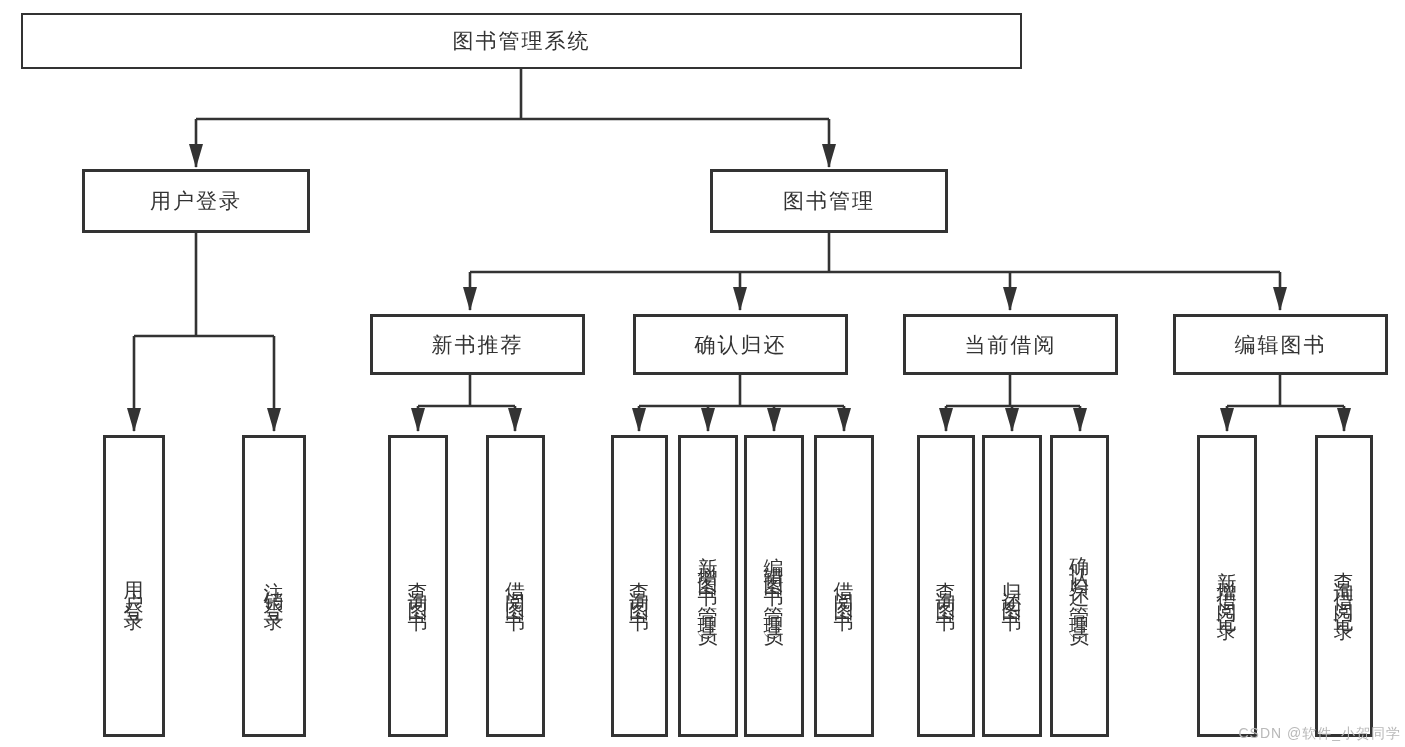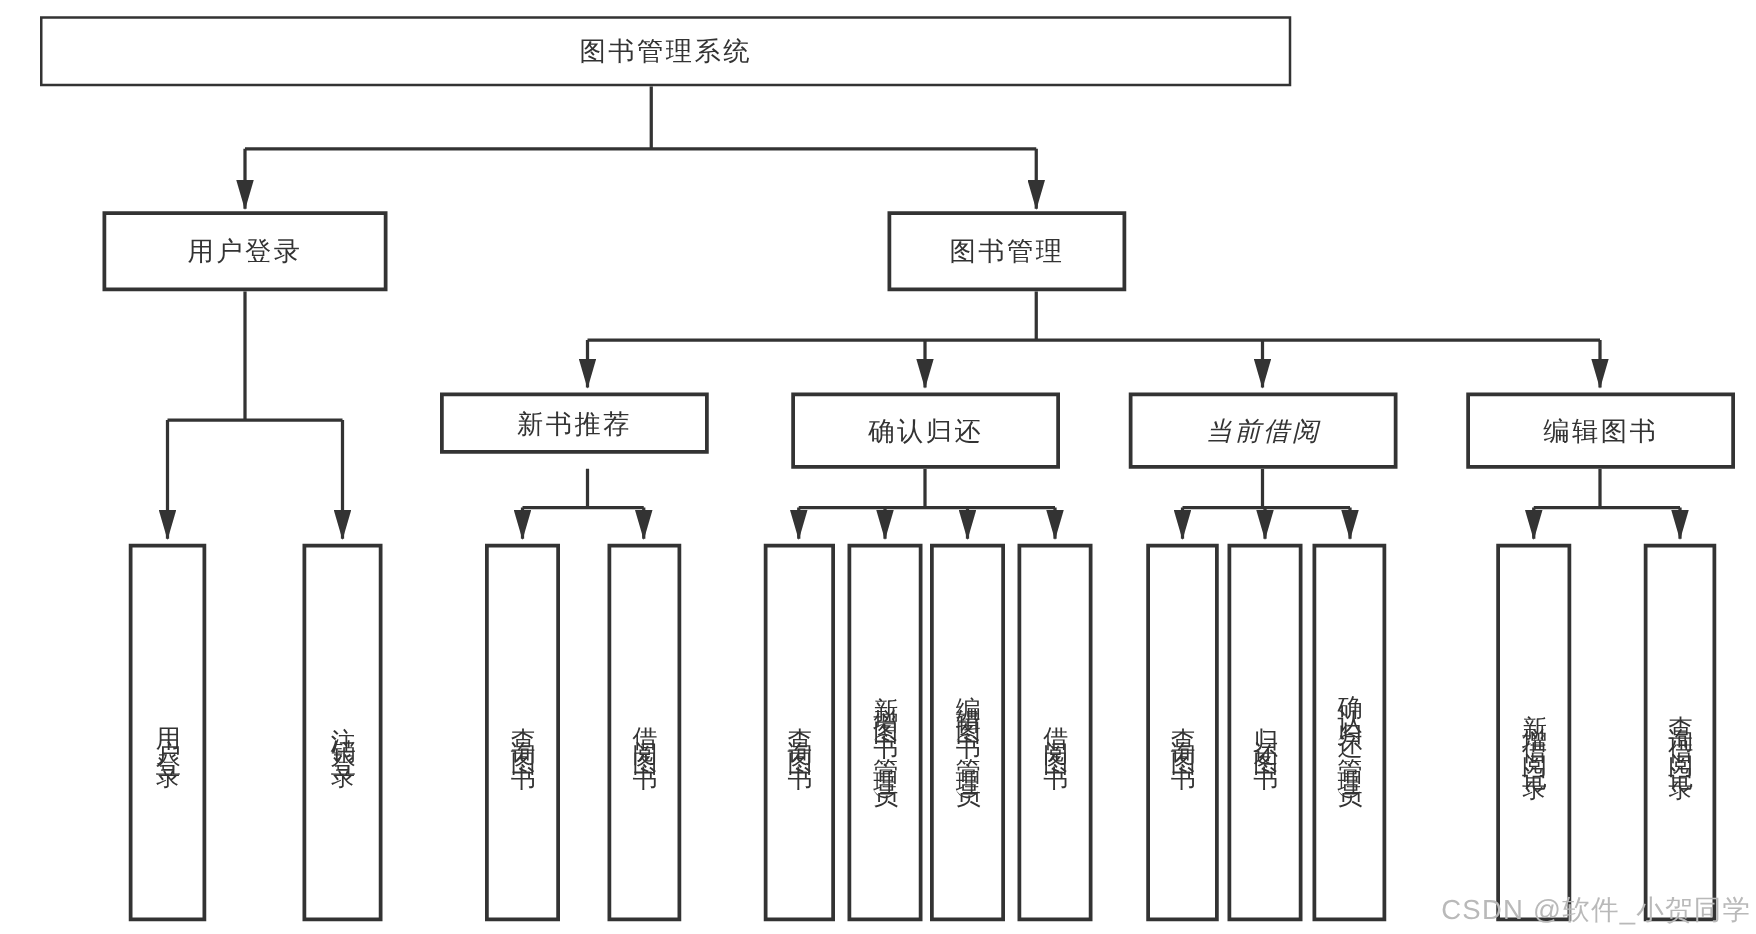--- a/index.html
+++ b/index.html
@@ -32,34 +32,33 @@
     justify-content: center;
     text-align: center;
   }
   .h-node {
     font-size: 21px;
     letter-spacing: 2px;
     white-space: nowrap;
   }
   .root-node {
     border-width: 2px;
-    margin-left: 11px;
   }
   .v-node span {
     writing-mode: vertical-rl;
     text-orientation: mixed;
     font-size: 20px;
     letter-spacing: 0.5em;
     line-height: 1;
   }
   .watermark {
     position: absolute;
     right: 4px;
     bottom: 4px;
-    font-size: 22px;
+    font-size: 14px;
     color: #b9b9b9;
     letter-spacing: 1px;
     z-index: 5;
     white-space: nowrap;
   }
 </style>
 </head>
 <body>
 
 <div class="canvas">
@@ -114,31 +113,31 @@
     </g>
   </svg>
 
   <div class="node h-node root-node" style="left:21px;top:13px;width:1001px;height:56px;">
     <span>图书管理系统</span>
   </div>
 
   <div class="node h-node" style="left:82px;top:169px;width:228px;height:64px;">
     <span>用户登录</span>
   </div>
-  <div class="node h-node" style="left:710px;top:169px;width:191px;height:64px;text-align:center;">
+  <div class="node h-node" style="left:710px;top:169px;width:238px;height:64px;text-align:center;">
     <span>图书管理</span>
   </div>
 
-  <div class="node h-node" style="left:352px;top:314px;width:215px;height:49px;">
+  <div class="node h-node" style="left:370px;top:314px;width:215px;height:61px;">
     <span>新书推荐</span>
   </div>
   <div class="node h-node" style="left:633px;top:314px;width:215px;height:61px;">
     <span>确认归还</span>
   </div>
-  <div class="node h-node" style="left:903px;top:314px;width:215px;height:61px;font-style:italic;">
+  <div class="node h-node" style="left:903px;top:314px;width:215px;height:61px;">
     <span>当前借阅</span>
   </div>
   <div class="node h-node" style="left:1173px;top:314px;width:215px;height:61px;">
     <span>编辑图书</span>
   </div>
 
   <div class="node v-node" style="left:103px;top:435px;width:62px;height:302px;">
     <span>用户登录</span>
   </div>
   <div class="node v-node" style="left:242px;top:435px;width:64px;height:302px;">

